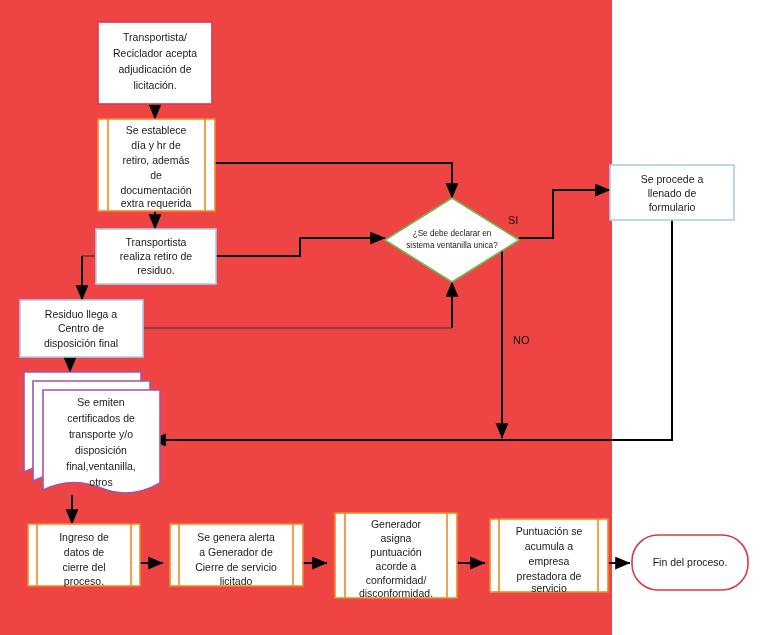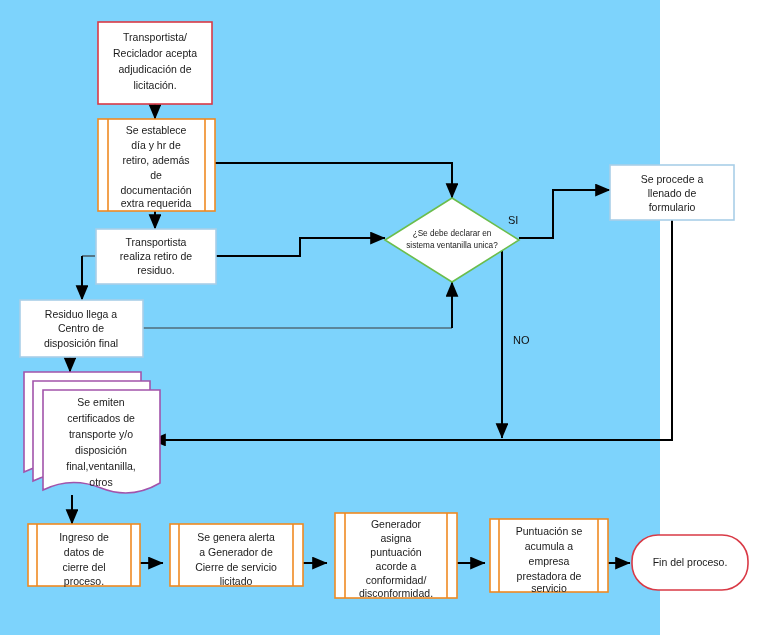--- a/index.html
+++ b/index.html
@@ -9,23 +9,23 @@
     background: #ffffff;
   }
   body {
     width: 768px;
     height: 635px;
     font-family: "Liberation Sans", sans-serif;
     overflow: hidden;
   }
   #flow-root {
     position: relative;
-    width: 660px;
+    width: 612px;
     height: 635px;
-    background: #7dd3fc;
+    background: #ef4444;
   }
   svg.flow-canvas {
     display: block;
     width: 768px;
     height: 635px;
   }
   .node-shape {
     fill: #ffffff;
     stroke-width: 1.6;
   }

